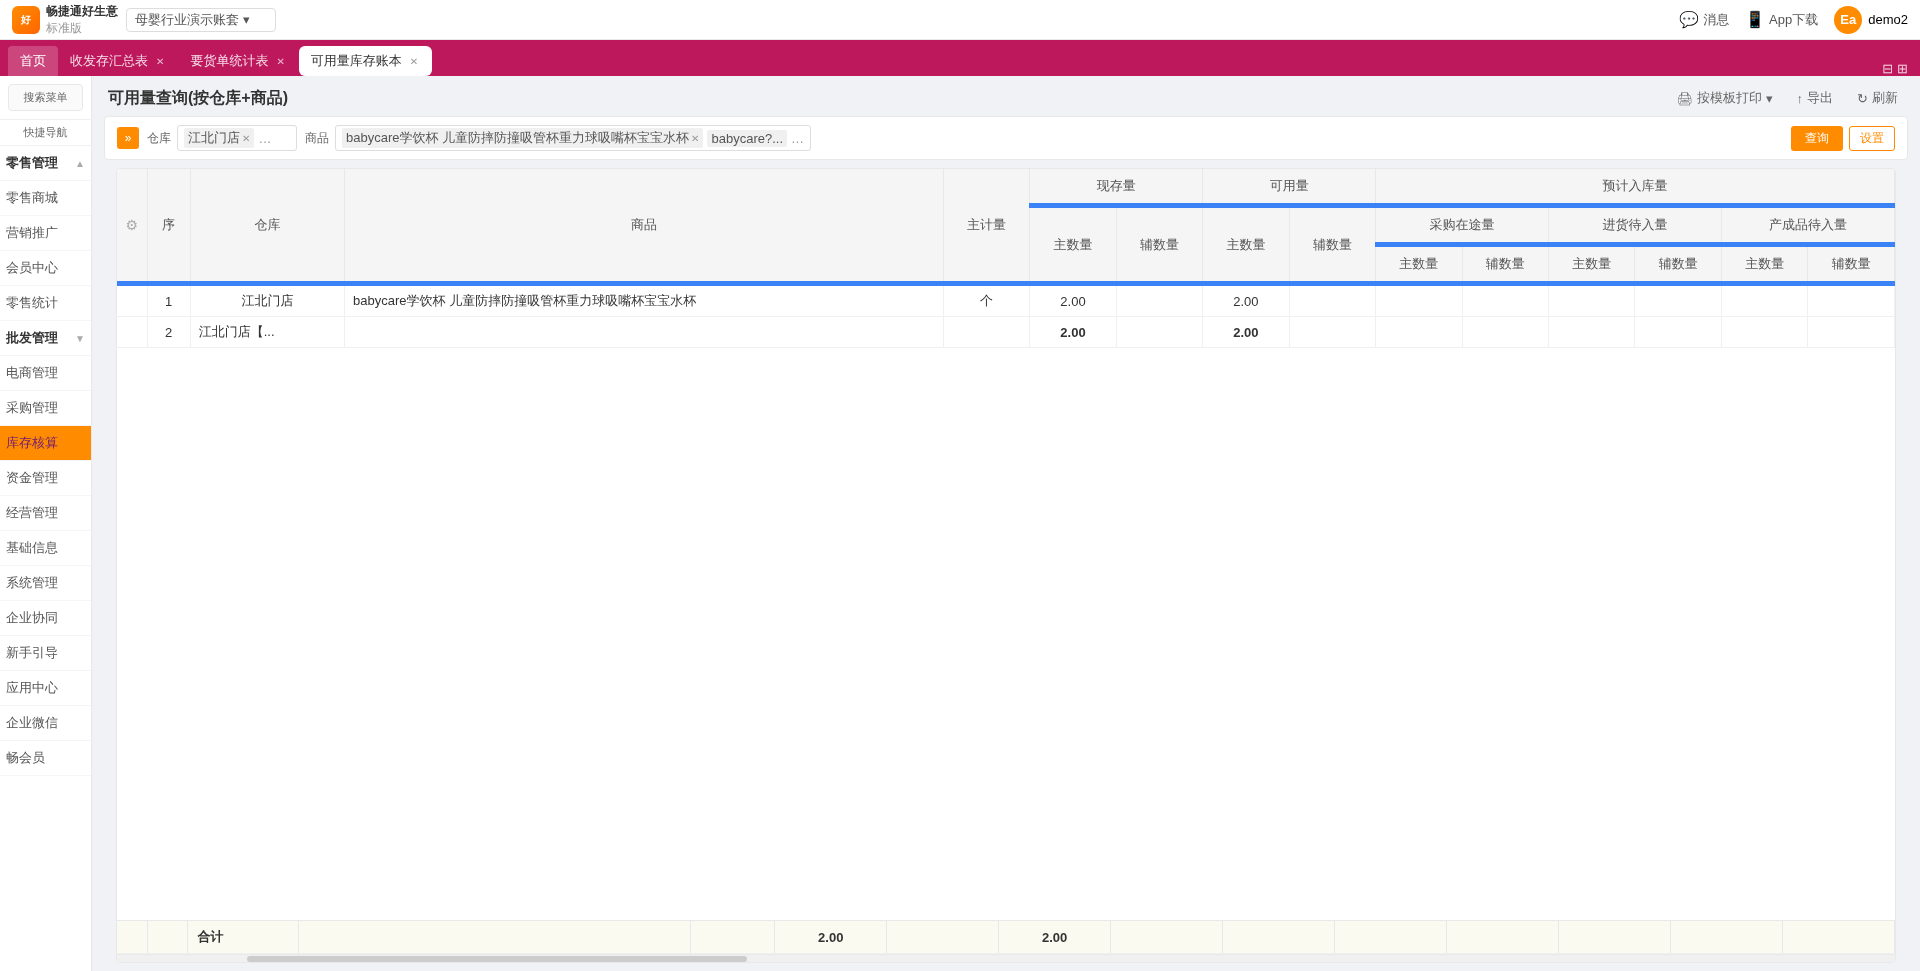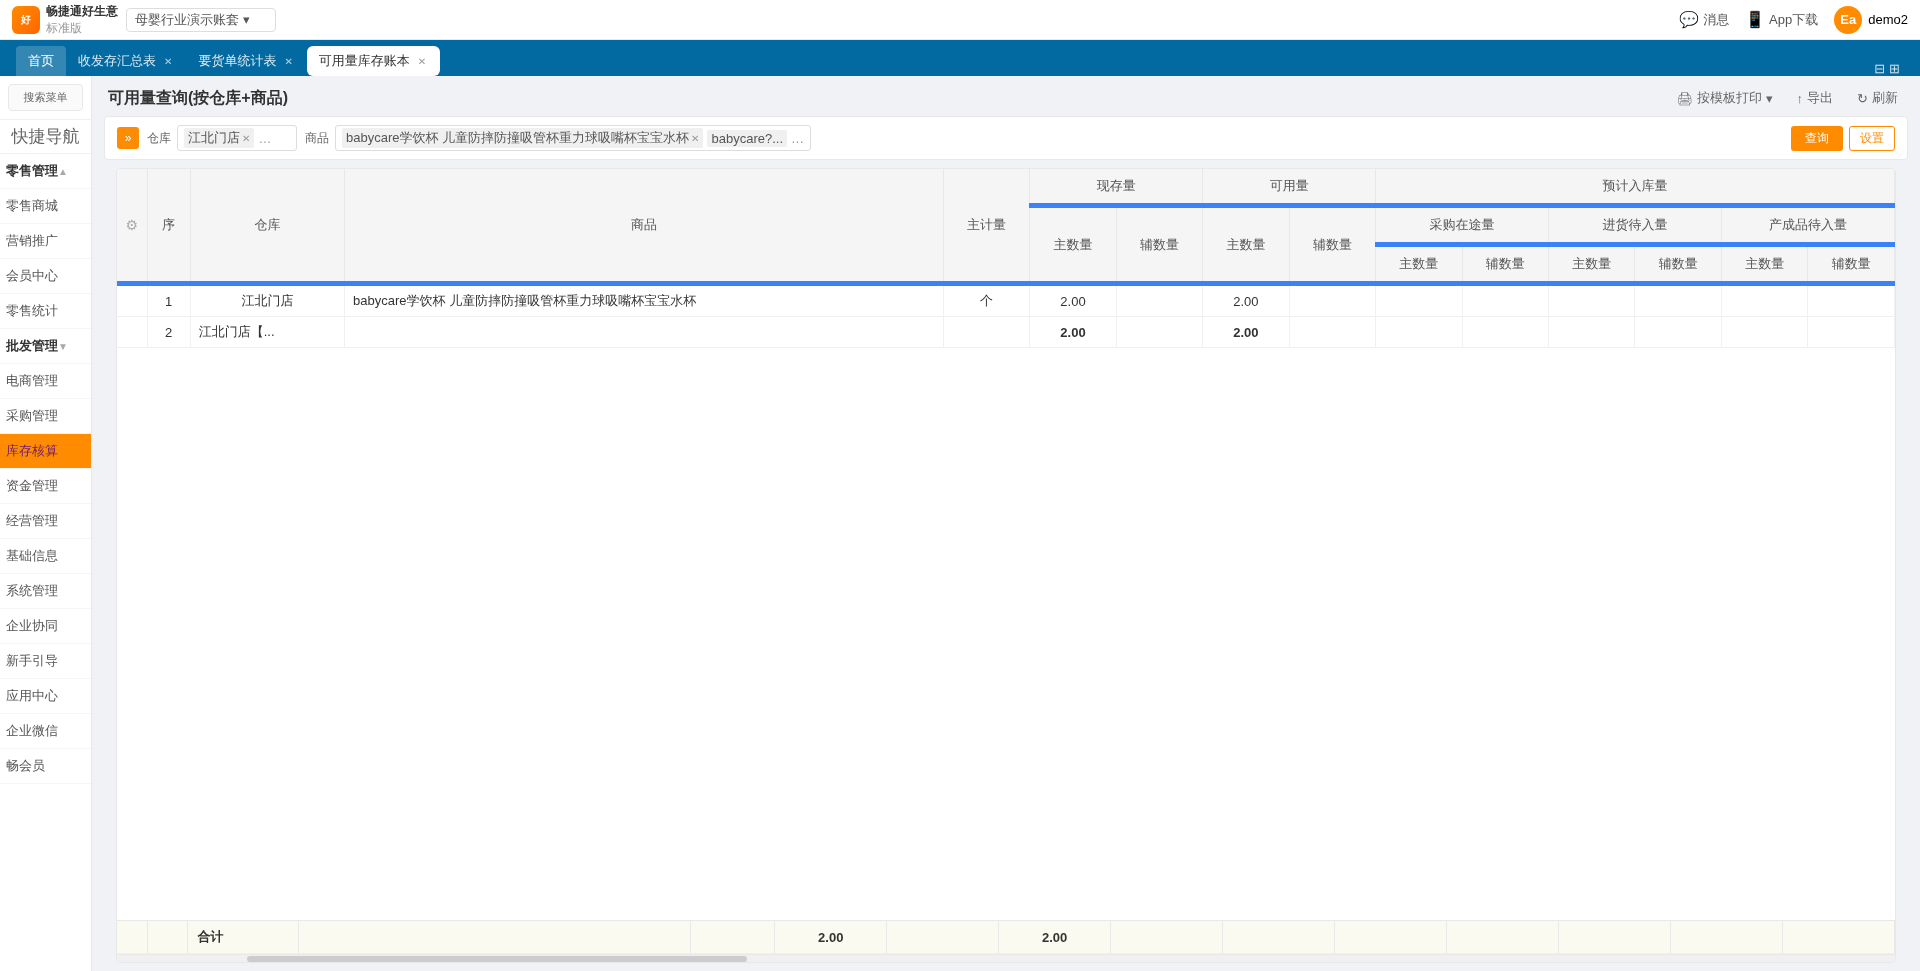--- a/index.html
+++ b/index.html
@@ -86,24 +86,24 @@
       align-items: center;
       justify-content: center;
       color: white;
       font-size: 11px;
       font-weight: bold;
     }
 
     
     .nav-tabs {
       height: 36px;
-      background: #0369a1;
+      background: #be185d;
       display: flex;
       align-items: flex-end;
-      padding: 0 16px;
+      padding: 0 8px;
       flex-shrink: 0;
     }
     .nav-tab {
       height: 30px;
       padding: 0 12px;
       display: flex;
       align-items: center;
       gap: 6px;
       cursor: pointer;
       font-size: 12px;
@@ -166,39 +166,40 @@
       border: 1px solid #e8e8e8;
       border-radius: 4px;
       background: #fafafa;
       cursor: pointer;
       font-size: 11px;
       color: #666;
       text-align: center;
     }
     .sidebar-nav-btn {
       padding: 5px 8px;
-      font-size: 17px;
+      font-size: 11px;
       color: #666;
       cursor: pointer;
       text-align: center;
       border-bottom: 1px solid #f0f0f0;
     }
     .sidebar-section {
       display: flex;
       flex-direction: column;
     }
     .sidebar-item {
       padding: 8px 6px;
       font-size: 12px;
       color: #555;
       cursor: pointer;
       text-align: center;
       border-bottom: 1px solid #f5f5f5;
       display: flex;
       align-items: center;
+      justify-content: space-between;
     }
     .sidebar-item.active {
       background: #ff8c00;
       color: #701a75;
     }
     .sidebar-item.group-header {
       color: #333;
       font-weight: bold;
     }
     .sidebar-item .expand-icon { font-size: 10px; color: #aaa; }

